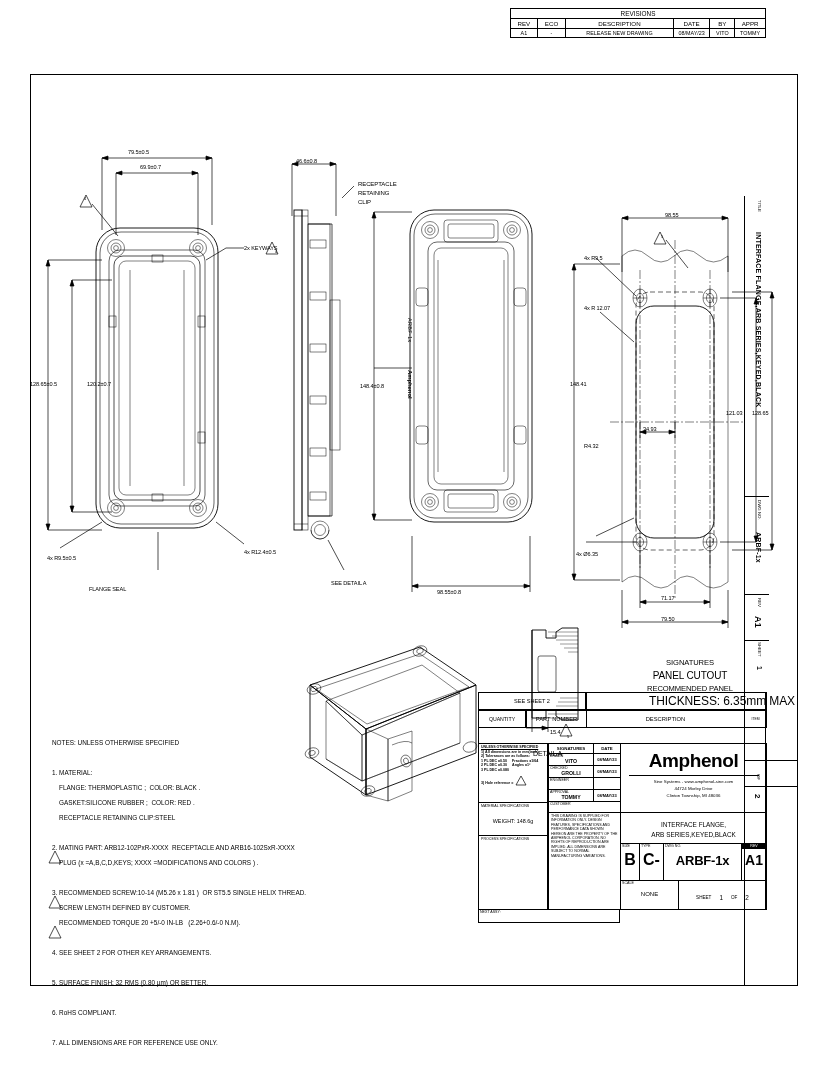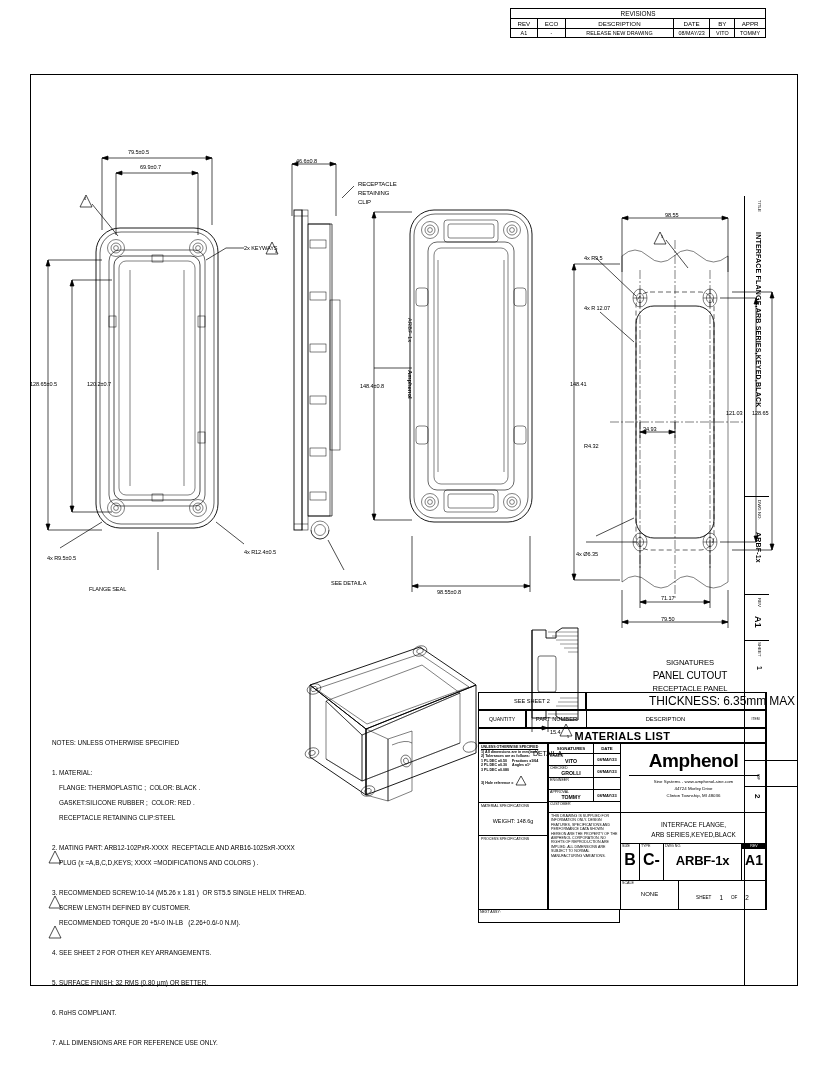--- a/index.html
+++ b/index.html
@@ -347,21 +347,21 @@
   <div class="txt dim" style="left:661px;top:595px;">71.17</div>
   <div class="txt dim" style="left:661px;top:616px;">79.50</div>
   <div class="txt dim" style="left:584px;top:255px;">4x R9.5</div>
   <div class="txt dim" style="left:584px;top:305px;">4x R 12.07</div>
   <div class="txt dim" style="left:584px;top:443px;">R4.32</div>
   <div class="txt dim" style="left:576px;top:551px;">4x Ø6.35</div>
   <div class="txt" style="left:661px;top:234px;font-size:4px;">5</div>
 
   <div class="txt c" style="left:612px;top:656px;width:156px;font-size:7.6px;line-height:13px;">SIGNATURES</div>
   <div class="txt c" style="left:612px;top:669px;width:156px;font-size:10px;line-height:13px;">PANEL CUTOUT</div>
-  <div class="txt c" style="left:608px;top:682px;width:164px;font-size:7.6px;line-height:13px;">RECEPTACLE PANEL</div>
+  <div class="txt c" style="left:608px;top:682px;width:164px;font-size:7.6px;line-height:13px;">RECOMMENDED PANEL</div>
   <div class="txt c" style="left:640px;top:695px;width:164px;font-size:12px;line-height:13px;">THICKNESS: 6.35mm MAX</div>
 
   <svg class="abs" style="left:508px;top:620px;" width="110" height="120">
     <g class="part">
       <path d="M24 10 h14 v8 h10 v-6 l6 -4 h16 v92 h-16 l-6 -4 v-6 h-10 v8 h-14 z"></path>
       <rect x="30" y="36" width="18" height="36" rx="2" stroke-width="0.6"></rect>
       <line x1="24" y1="10" x2="24" y2="100"></line>
     </g>
     <g class="hatch">
       <line x1="40" y1="12" x2="70" y2="12"></line>
@@ -470,21 +470,20 @@
 
     <div class="tb-cell center" style="left:-1px;top:-1px;width:108px;height:18px;">SEE SHEET 2</div>
     <div class="tb-cell" style="left:107px;top:-1px;width:159px;height:18px;"></div>
     <div class="tb-cell" style="left:265px;top:-1px;width:23px;height:18px;"></div>
 
     <div class="tb-cell center" style="left:-1px;top:17px;width:48px;height:18px;font-size:5.2px;">QUANTITY</div>
     <div class="tb-cell center" style="left:47px;top:17px;width:61px;height:18px;font-size:5.8px;">PART NUMBER</div>
     <div class="tb-cell center" style="left:107px;top:17px;width:159px;height:18px;font-size:5.8px;">DESCRIPTION</div>
     <div class="tb-cell center" style="left:265px;top:17px;width:23px;height:18px;font-size:3.4px;">ITEM</div>
 
-    <div class="tb-cell center bold" style="left:-1px;top:35px;width:289px;height:15px;font-size:11px;letter-spacing:0.4px;">MATERIALS LIST</div>
 
     <div class="tb-cell" style="left:-1px;top:50px;width:70px;height:60px;padding:1px 2px;">
       <div class="tiny bold" style="text-decoration:underline;">UNLESS OTHERWISE SPECIFIED</div>
       <div class="tiny bold">1) All dimensions are in mm(inch).</div>
       <div class="tiny bold">2) Tolerances are as follows:</div>
       <div style="display:flex;gap:3px;">
         <div>
           <div class="tiny bold">1 PL DEC ±0.50</div>
           <div class="tiny bold">2 PL DEC ±0.30</div>
           <div class="tiny bold">3 PL DEC ±0.080</div>

